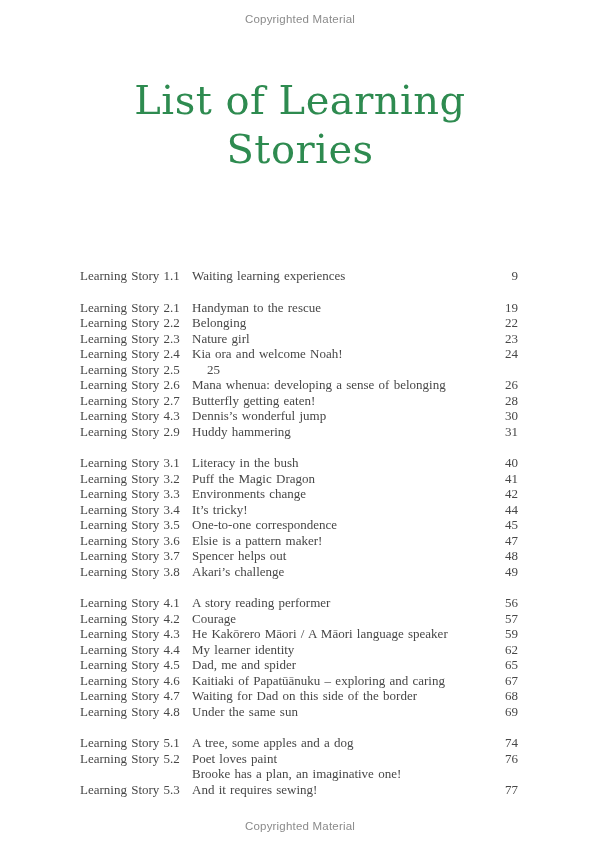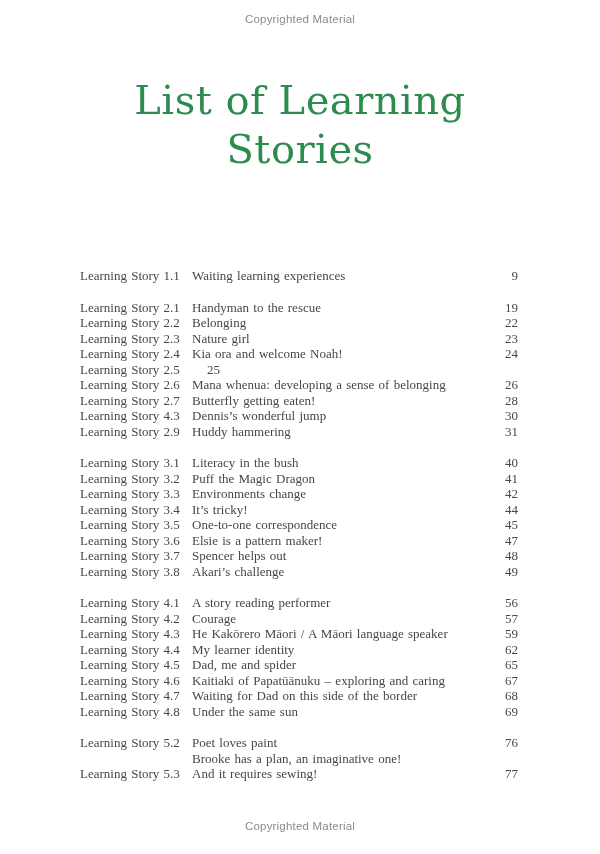--- a/index.html
+++ b/index.html
@@ -196,20 +196,25 @@
     </div>
     <div class="row">
       <span class="cell-label">Learning Story 4.8</span>
       <span class="cell-title">Under the same sun</span>
       <span class="cell-page">69</span>
     </div>
   </div>
 
   <div class="group">
     <div class="row">
+      <span class="cell-label">Learning Story 5.1</span>
+      <span class="cell-title">A tree, some apples and a dog</span>
+      <span class="cell-page">74</span>
+    </div>
+    <div class="row">
       <span class="cell-label">Learning Story 5.2</span>
       <span class="cell-title">Poet loves paint</span>
       <span class="cell-page">76</span>
     </div>
     <div class="row">
       <span class="cell-label">Learning Story 5.3</span>
       <span class="cell-title">
         <span class="tline">Brooke has a plan, an imaginative one!</span>
         <span class="tline">And it requires sewing!</span>
       </span>

